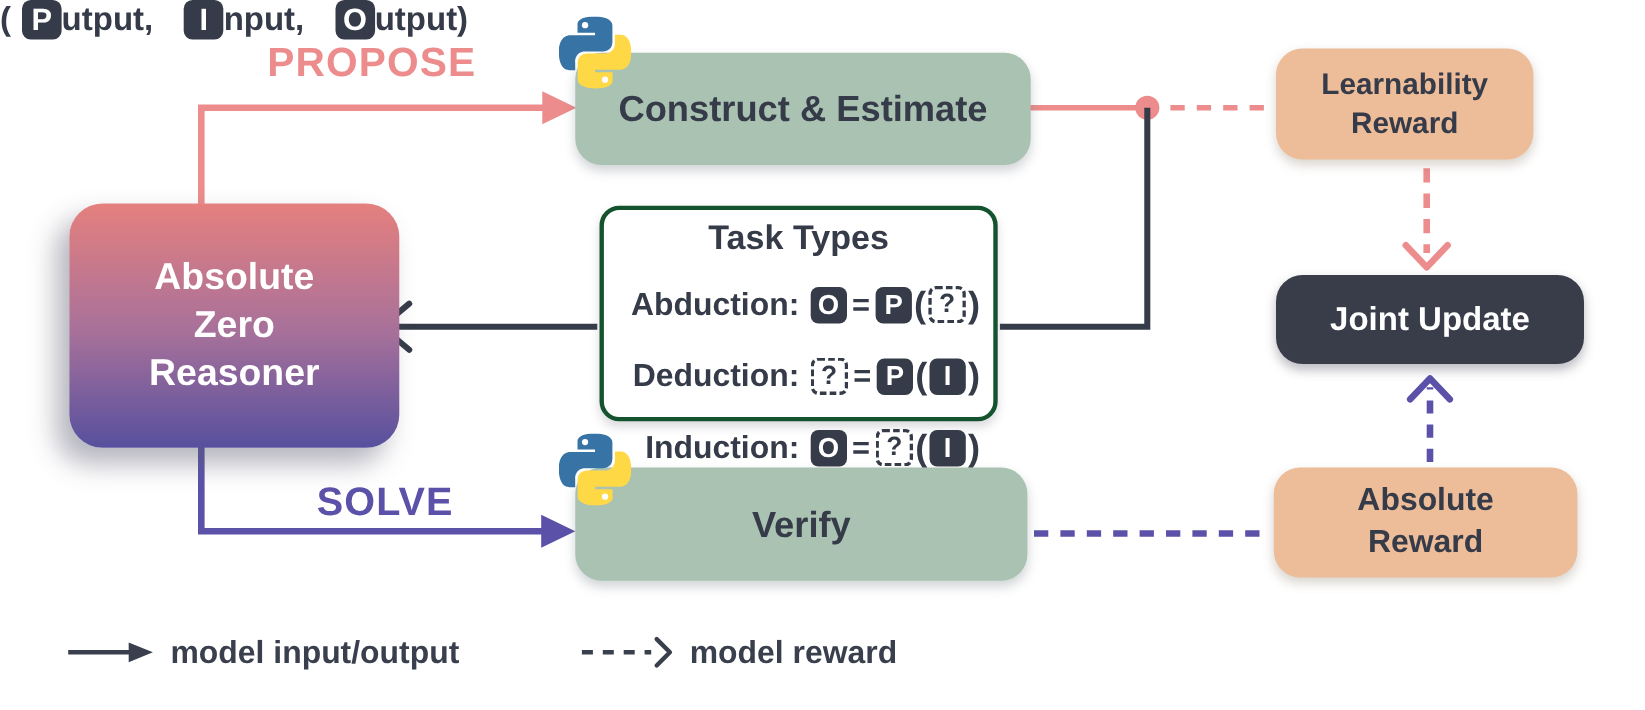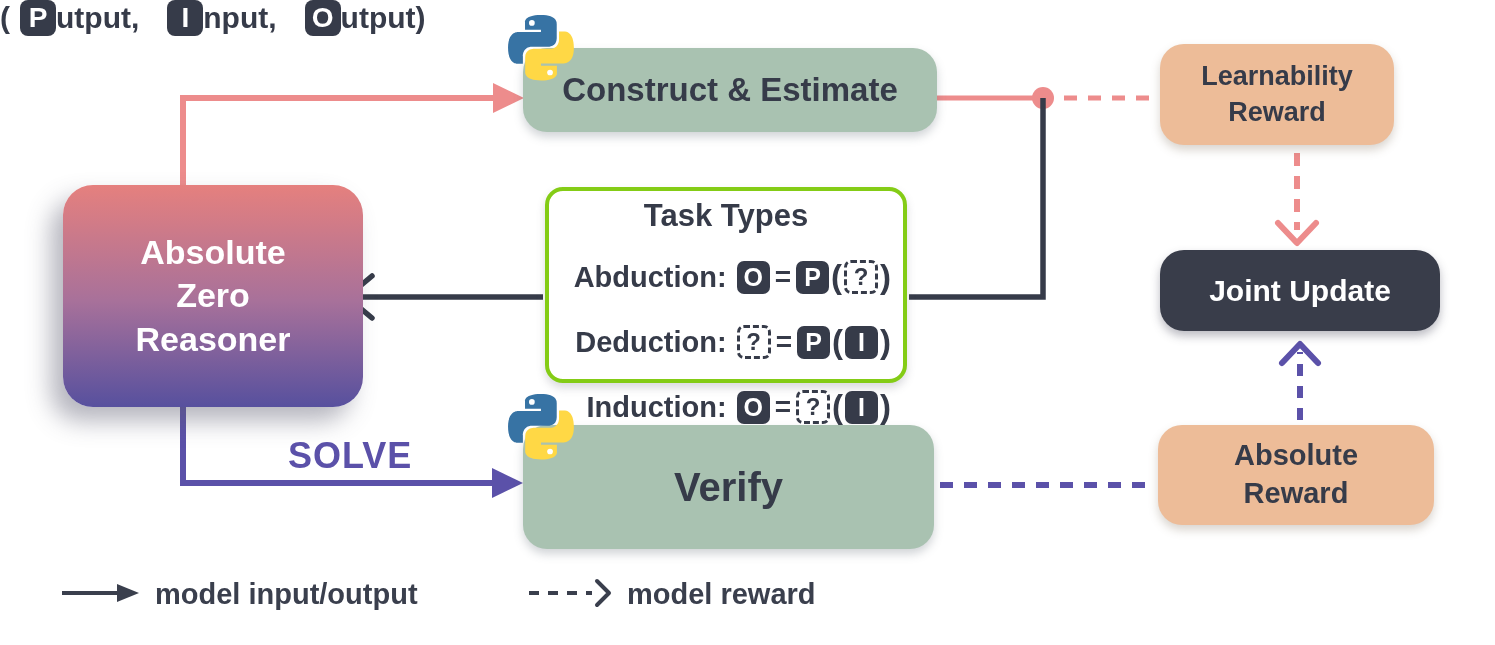--- a/index.html
+++ b/index.html
@@ -11,33 +11,33 @@
   .node{position:absolute;display:flex;align-items:center;justify-content:center;
         text-align:center;font-weight:bold;border-radius:24px;color:#363B49;}
   .green{background:#A9C2B1;box-shadow:0 5px 10px rgba(90,100,110,.28);}
   .peach{background:#EDBC98;box-shadow:0 5px 10px rgba(120,100,80,.28);}
   .darkbox{background:#393D4A;color:#fff;box-shadow:0 5px 10px rgba(60,60,80,.35);}
 
   #reasoner{left:63px;top:185px;width:300px;height:222px;border-radius:30px;
             background:linear-gradient(180deg,#E5807E 0%,#A8719A 52%,#57509E 100%);
             color:#fff;font-size:34px;line-height:1.28;
             box-shadow:-12px 14px 24px rgba(90,90,110,.45);}
-  #construct{left:523px;top:48px;width:414px;height:84px;font-size:33px;}
-  #verify{left:523px;top:425px;width:411px;height:124px;font-size:40px;}
+  #construct{left:523px;top:48px;width:414px;height:102px;font-size:33px;}
+  #verify{left:523px;top:425px;width:411px;height:103px;font-size:33px;}
   #learnability{left:1160px;top:44px;width:234px;height:101px;font-size:27px;line-height:1.3;}
   #joint{left:1160px;top:250px;width:280px;height:81px;font-size:30px;}
   #accuracy{left:1158px;top:425px;width:276px;height:100px;font-size:29px;line-height:1.3;}
 
   .edge-label{position:absolute;font-weight:bold;white-space:nowrap;}
   #propose-label{left:243px;top:36px;font-size:37px;letter-spacing:1px;color:#ED8C8C;}
   #solve-label{left:288px;top:435px;font-size:36px;letter-spacing:1px;color:#5B51A9;}
   #selfplay-label{left:347px;top:246px;font-size:33px;color:#363B49;}
 
   #taskbox{position:absolute;left:545px;top:187px;width:362px;height:196px;box-sizing:border-box;
-           background:#fff;border:4px solid #84cc16;border-radius:18px;padding:8px 10px 0 10px;
+           background:#fff;border:4px solid #14532d;border-radius:18px;padding:8px 10px 0 10px;
            box-shadow:0 5px 9px rgba(90,90,110,.22);}
   .task-title{text-align:center;font-size:31px;font-weight:bold;line-height:34px;}
   .task-row{display:flex;align-items:center;justify-content:flex-end;height:42px;margin-top:23px;}
   .task-label{font-size:29px;font-weight:600;margin-right:10px;}
   .tok{width:33px;height:33px;border-radius:7px;background:#363B49;color:#fff;
        font-size:25px;font-weight:bold;display:inline-flex;align-items:center;justify-content:center;
        flex:0 0 auto;}
   .tok.dashed{background:#fff;border:3px dashed #363B49;color:#363B49;width:28px;height:28px;font-size:24px;}
   .op{font-size:28px;font-weight:bold;margin:0 5px;}
   .paren{font-size:33px;font-weight:600;margin:0 2px;}
@@ -92,20 +92,21 @@
   </svg>
 
   <div id="reasoner" class="node">
     <div>
       <div>Absolute</div>
       <div>Zero</div>
       <div>Reasoner</div>
     </div>
   </div>
 
+  <div id="propose-label" class="edge-label">PROPOSE</div>
   <div id="solve-label" class="edge-label">SOLVE</div>
 
   <div id="construct" class="node green">Construct &amp; Estimate</div>
 
   <div id="verify" class="node green">Verify</div>
 
   <svg id="pylogo-top" class="pylogo" viewBox="0 0 111 111">
     <path fill="#3773A4" d="M54.92.001C26.85.001 28.6 12.175 28.6 12.175l.031 12.614H55.4v3.786H17.999S.045 26.539.045 54.845c0 28.308 15.671 27.306 15.671 27.306h9.351V69.006s-.504-15.671 15.422-15.671h26.553s14.92.241 14.92-14.421V14.672S84.228.001 54.918.001z"></path>
     <circle fill="#fff" cx="40.155" cy="13.297" r="4.817"></circle>
     <path fill="#FFD845" d="M55.947 110.001c28.069 0 26.316-12.175 26.316-12.175l-.031-12.613H55.463v-3.787h37.402s17.954 2.036 17.954-26.271c0-28.306-15.67-27.304-15.67-27.304h-9.352v13.144s.504 15.671-15.422 15.671H43.822s-14.92-.241-14.92 14.421v24.242s-2.265 14.672 27.045 14.672z"></path>

